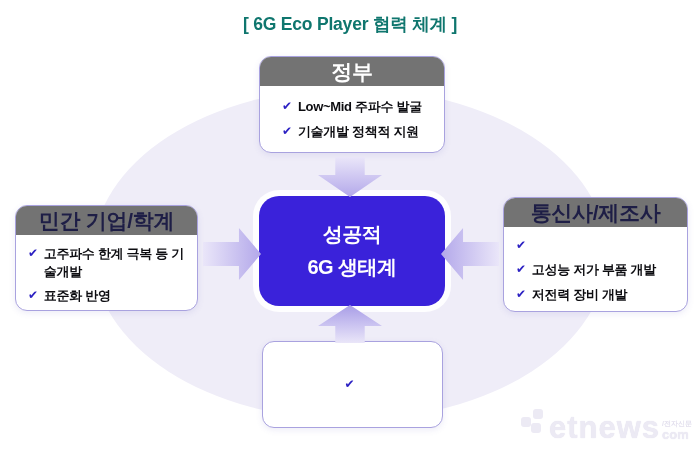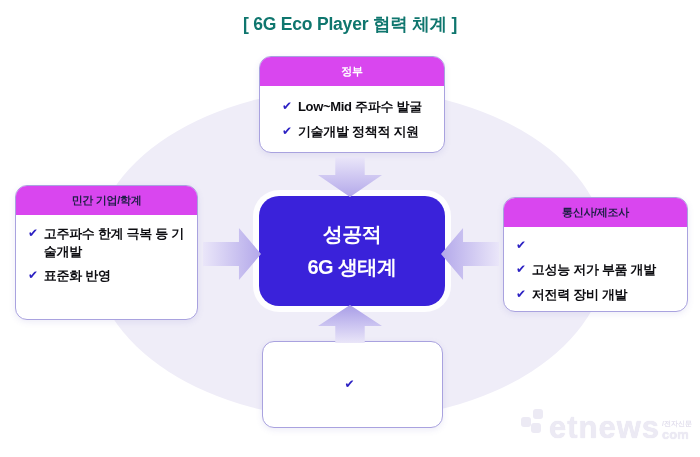--- a/index.html
+++ b/index.html
@@ -23,40 +23,40 @@
   }
 
   
   .node {
     position:absolute; background:#ffffff;
     border:1.5px solid #a9a2df; border-radius:12px;
     box-shadow:0 2px 6px rgba(110,100,190,0.12);
     overflow:hidden; display:flex; flex-direction:column;
   }
   .node header {
-    background:#d946ef; height:29px; flex:0 0 29px;
+    background:#737373; height:29px; flex:0 0 29px;
     display:flex; align-items:center; justify-content:center;
-    font-size:11px; font-weight:700; color:#1e1e46; letter-spacing:-0.3px;
+    font-size:21px; font-weight:700; color:#1e1e46; letter-spacing:-0.3px;
   }
   .node.top header { color:#ffffff; }
   .node ul {
     list-style:none; padding:10px 12px; display:flex; flex-direction:column;
     gap:7px; flex:1;
   }
   .node.top ul, .node.bottom ul { width:max-content; margin:0 auto; padding:12px 6px; }
   .node.bottom ul { justify-content:center; }
   .node li {
     display:flex; align-items:flex-start;
     font-size:13px; font-weight:700; color:#0c0c10; letter-spacing:-0.3px;
     line-height:1.35;
   }
   .chk { color:#2a1fc2; font-size:12px; margin-right:6px; line-height:1.45; }
 
   .node.top    { left:259px; top:56px;  width:186px; height:97px;  }
-  .node.left   { left:15px;  top:185px; width:183px; height:135px; }
+  .node.left   { left:15px;  top:205px; width:183px; height:106px; }
   .node.right  { left:503px; top:197px; width:185px; height:115px; }
   .node.bottom { left:262px; top:341px; width:181px; height:87px;  }
 
   
   .center {
     position:absolute; left:259px; top:196px; width:186px; height:110px;
     background:#3a22da; border-radius:20px;
     box-shadow:0 0 0 6px rgba(255,255,255,0.9);
     display:flex; flex-direction:column; align-items:center; justify-content:center;
     gap:6px; color:#ffffff; font-size:20px; font-weight:700; letter-spacing:-0.5px;

